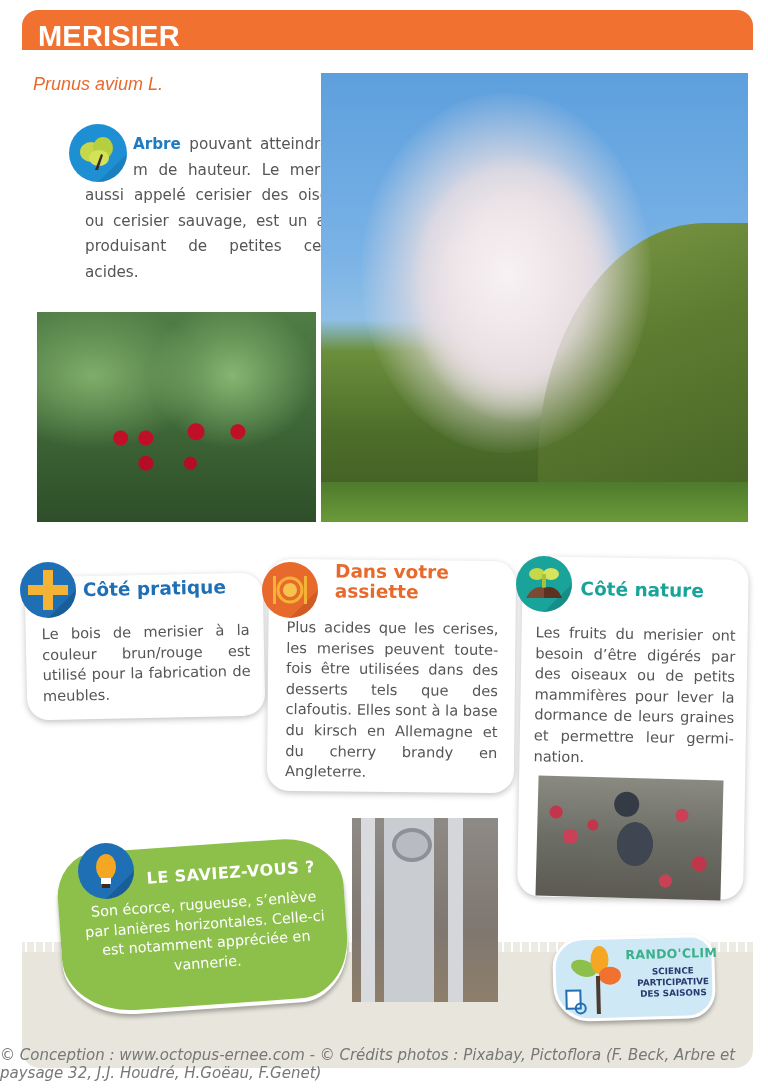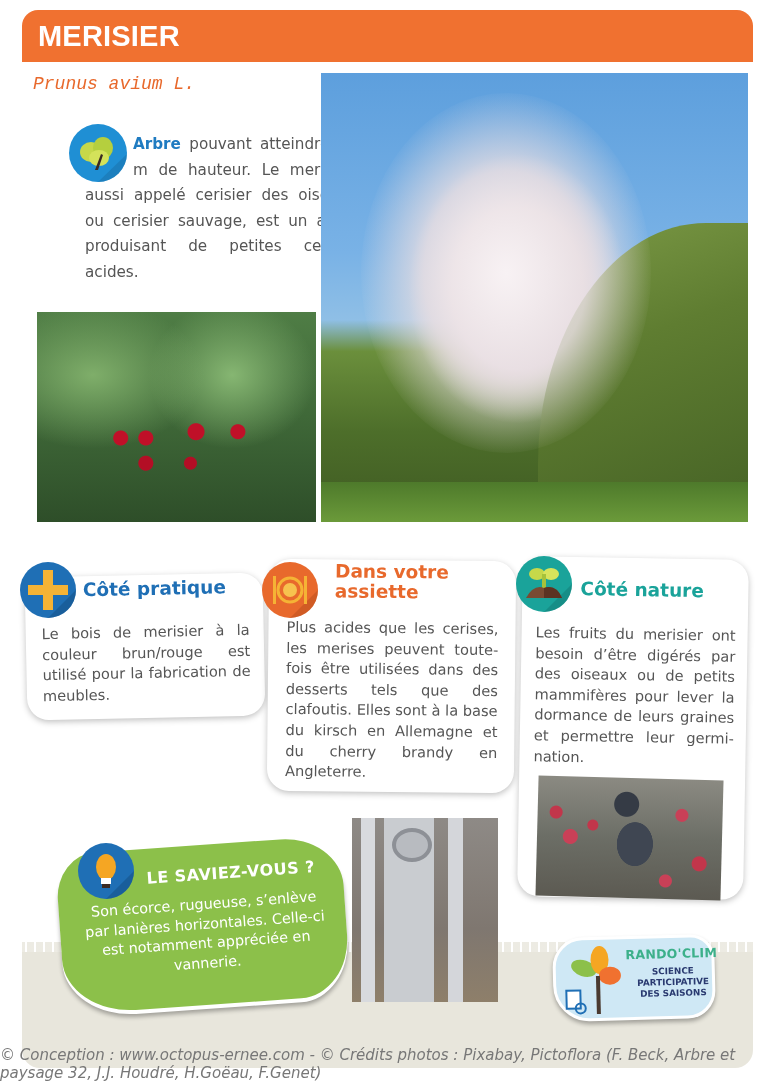--- a/index.html
+++ b/index.html
@@ -1,30 +1,30 @@
 <!DOCTYPE html>
 <html><head>
 <meta charset="utf-8">
 <style>
   * { box-sizing: border-box; margin: 0; padding: 0; }
   html, body { width: 768px; height: 1090px; background: #ffffff; overflow: hidden; }
   body { position: relative; font-family: "DejaVu Sans", sans-serif; color: #4a4a4a; }
 
   .header {
-    position: absolute; left: 22px; top: 10px; width: 731px; height: 52px;
+    position: absolute; left: 22px; top: 10px; width: 731px; height: 40px;
     background: #f07130; border-radius: 16px 16px 0 0;
   }
   .header h1 {
     position: absolute; left: 16px; top: 10px;
     font-family: "Liberation Sans", sans-serif; font-weight: bold;
     font-size: 29px; color: #ffffff; letter-spacing: 0.2px;
   }
   .latin {
     position: absolute; left: 33px; top: 74px;
-    font-family: Liberation Mono, monospace; font-style: italic;
+    font-family: Liberation Sans, sans-serif; font-style: italic;
     font-size: 18px; color: #e8692c;
   }
 
   .intro {
     position: absolute; left: 37px; top: 132px; width: 272px;
     font-size: 15.2px; line-height: 25.5px; color: #555555; text-align: justify; margin-left: 48px;
   }
   .intro .lead { color: #1f7bc1; font-weight: bold; }
   .intro .icon-float {
     float: left; width: 58px; height: 58px; margin: -8px 6px 0 -16px;

